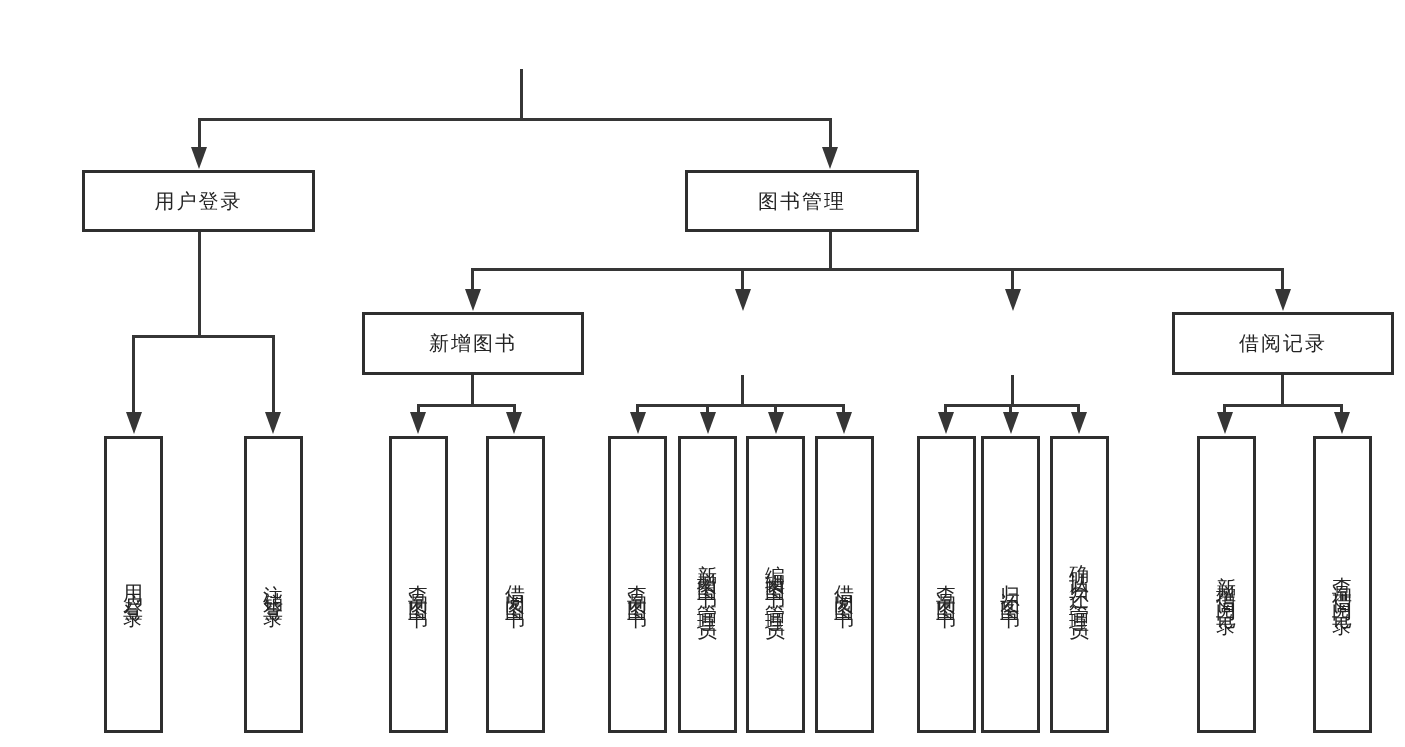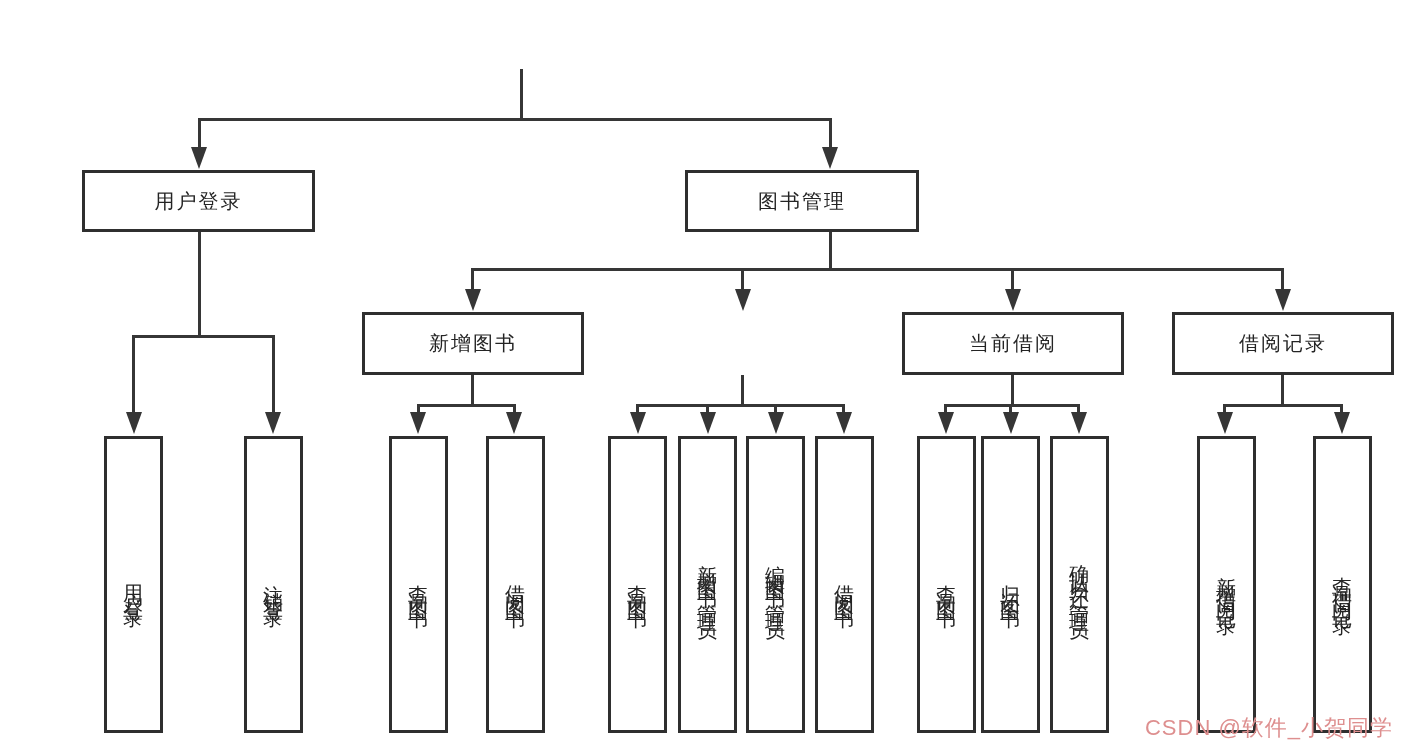--- a/index.html
+++ b/index.html
@@ -117,21 +117,20 @@
   <div class="vline" style="left:1223px;top:404px;height:10px"></div>
   <div class="vline" style="left:1340px;top:404px;height:10px"></div>
   <div class="arrow" style="left:1217px;top:412px"></div>
   <div class="arrow" style="left:1334px;top:412px"></div>
 
 
   <div class="box" style="left:82px;top:170px;width:233px;height:62px">用户登录</div>
   <div class="box" style="left:685px;top:170px;width:234px;height:62px">图书管理</div>
 
   <div class="box l3" style="left:362px">新增图书</div>
-  <div class="box l3" style="left:902px">当前借阅</div>
   <div class="box l3" style="left:1172px">借阅记录</div>
 
   <div class="vbox" style="left:104px">
     <span class="vtext">用户登录</span>
   </div>
   <div class="vbox" style="left:244px">
     <span class="vtext">注销登录</span>
   </div>
 
   <div class="vbox" style="left:389px">
@@ -164,15 +163,14 @@
     <span class="vtext">确认归还（管理员）</span>
   </div>
 
   <div class="vbox" style="left:1197px">
     <span class="vtext">新增借阅记录</span>
   </div>
   <div class="vbox" style="left:1313px">
     <span class="vtext">查询借阅记录</span>
   </div>
 
-  <div class="watermark">CSDN @软件_小贺同学</div>
 
 </div>
 
 </body></html>

